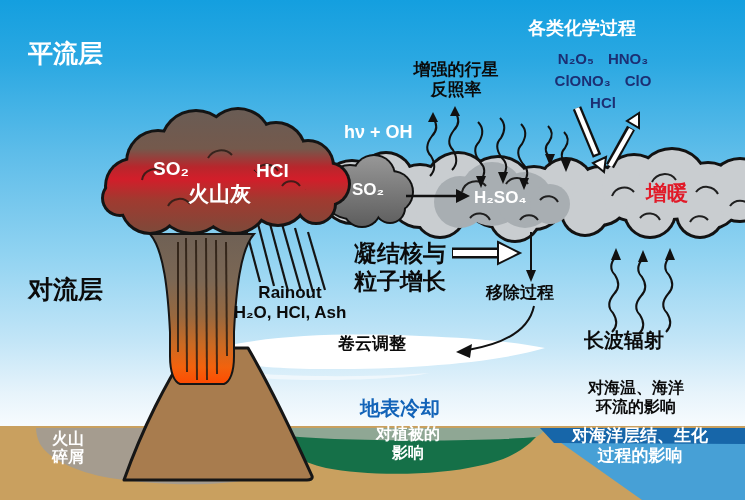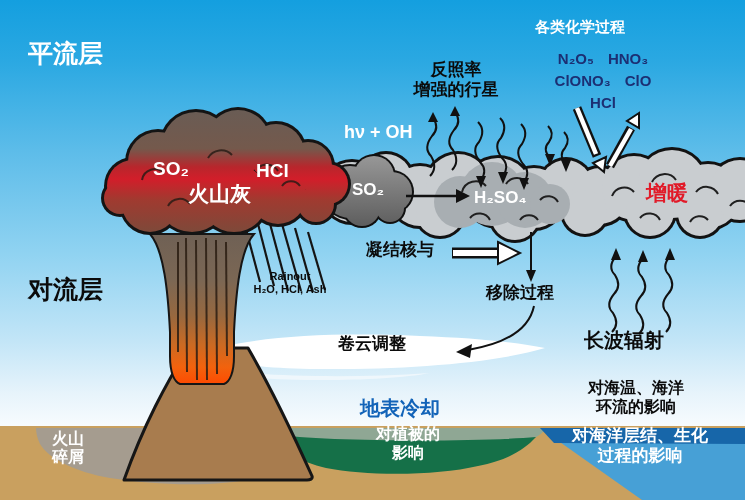--- a/index.html
+++ b/index.html
@@ -272,38 +272,39 @@
 <div class="lbl white" style="left:153px;top:158px;font-size:19px;">SO₂</div>
 <div class="lbl white" style="left:256px;top:160px;font-size:19px;">HCl</div>
 <div class="lbl white" style="left:188px;top:181px;font-size:21px;">火山灰</div>
 
 <div class="lbl white" style="left:344px;top:122px;font-size:18px;">hν + OH</div>
 <div class="lbl white" style="left:352px;top:180px;font-size:17px;">SO₂</div>
 <div class="lbl white" style="left:474px;top:188px;font-size:17px;">H₂SO₄</div>
 <div class="lbl" style="left:646px;top:180px;font-size:21px;color:#e11a28;text-align:center;">增暖</div>
 
 <div class="lbl ctr" style="left:392px;top:60px;width:128px;font-size:17px;">
+  <div>增强的行星</div>
   <div>反照率</div>
-  <div>增强的行星</div>
-</div>
-
-<div class="lbl white" style="left:528px;top:18px;font-size:15px;margin-left:7px;">各类化学过程</div>
+</div>
+
+<div class="lbl white" style="left:528px;top:18px;font-size:18px;">各类化学过程</div>
 <div class="lbl ctr" style="left:528px;top:48px;width:150px;font-size:15px;color:#1c2f73;line-height:1.45;">
   <div><span style="margin:8px 7px;">N₂O₅</span><span style="margin:0 7px;">HNO₃</span></div>
   <div><span style="margin:0 7px;">ClONO₃</span><span style="margin:0 7px;">ClO</span></div>
   <div><span>HCl</span></div>
 </div>
 
-<div class="lbl ctr" style="left:352px;top:240px;width:96px;font-size:17px;">
+<div class="lbl ctr" style="left:352px;top:240px;width:96px;font-size:23px;">
   <div>凝结核与</div>
+  <div>粒子增长</div>
 </div>
 
 <div class="lbl" style="left:486px;top:283px;font-size:17px;">移除过程</div>
 
-<div class="lbl ctr" style="left:222px;top:270px;width:136px;font-size:11px;">
+<div class="lbl ctr" style="left:222px;top:283px;width:136px;font-size:17px;">
   <div>Rainout</div>
   <div>H₂O, HCl, Ash</div>
 </div>
 
 <div class="lbl" style="left:338px;top:334px;font-size:17px;">卷云调整</div>
 <div class="lbl" style="left:584px;top:328px;font-size:20px;font-family:Liberation Serif, serif;">长波辐射</div>
 
 <div class="lbl" style="left:360px;top:396px;font-size:20px;color:#1263b8;">地表冷却</div>
 
 <div class="lbl ctr white" style="left:356px;top:424px;width:104px;font-size:16px;text-align:center;">

